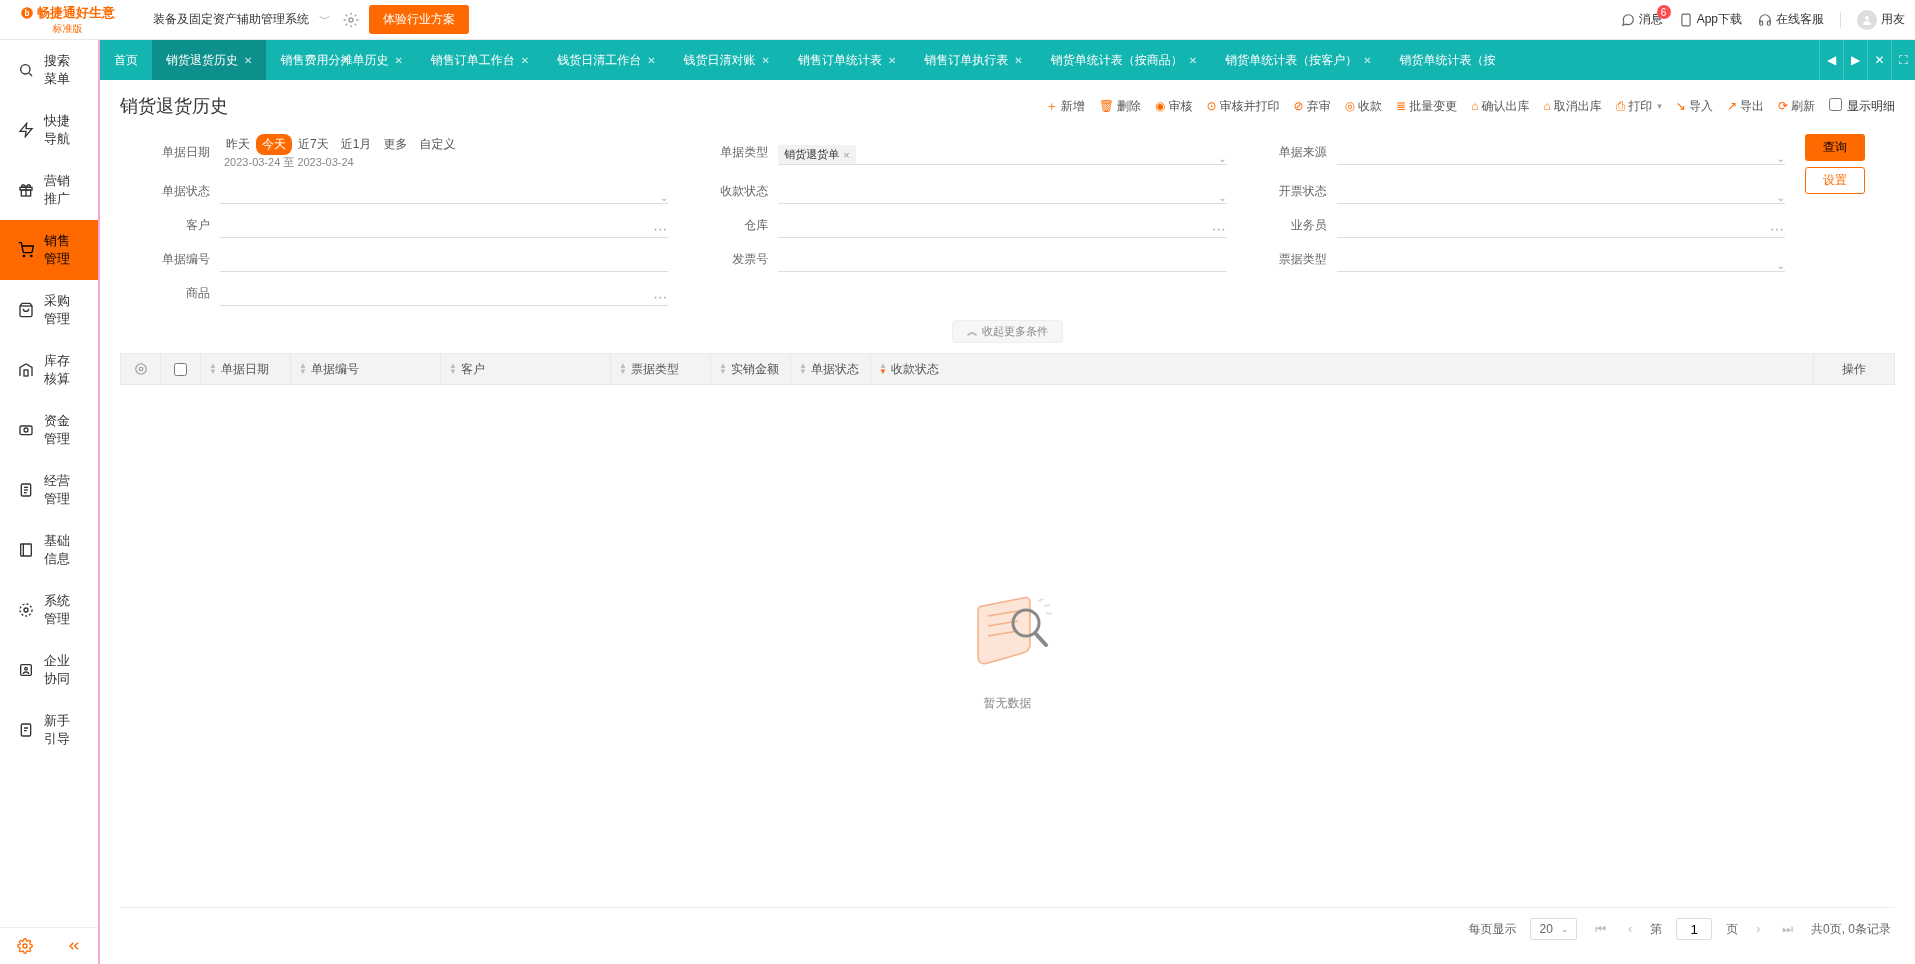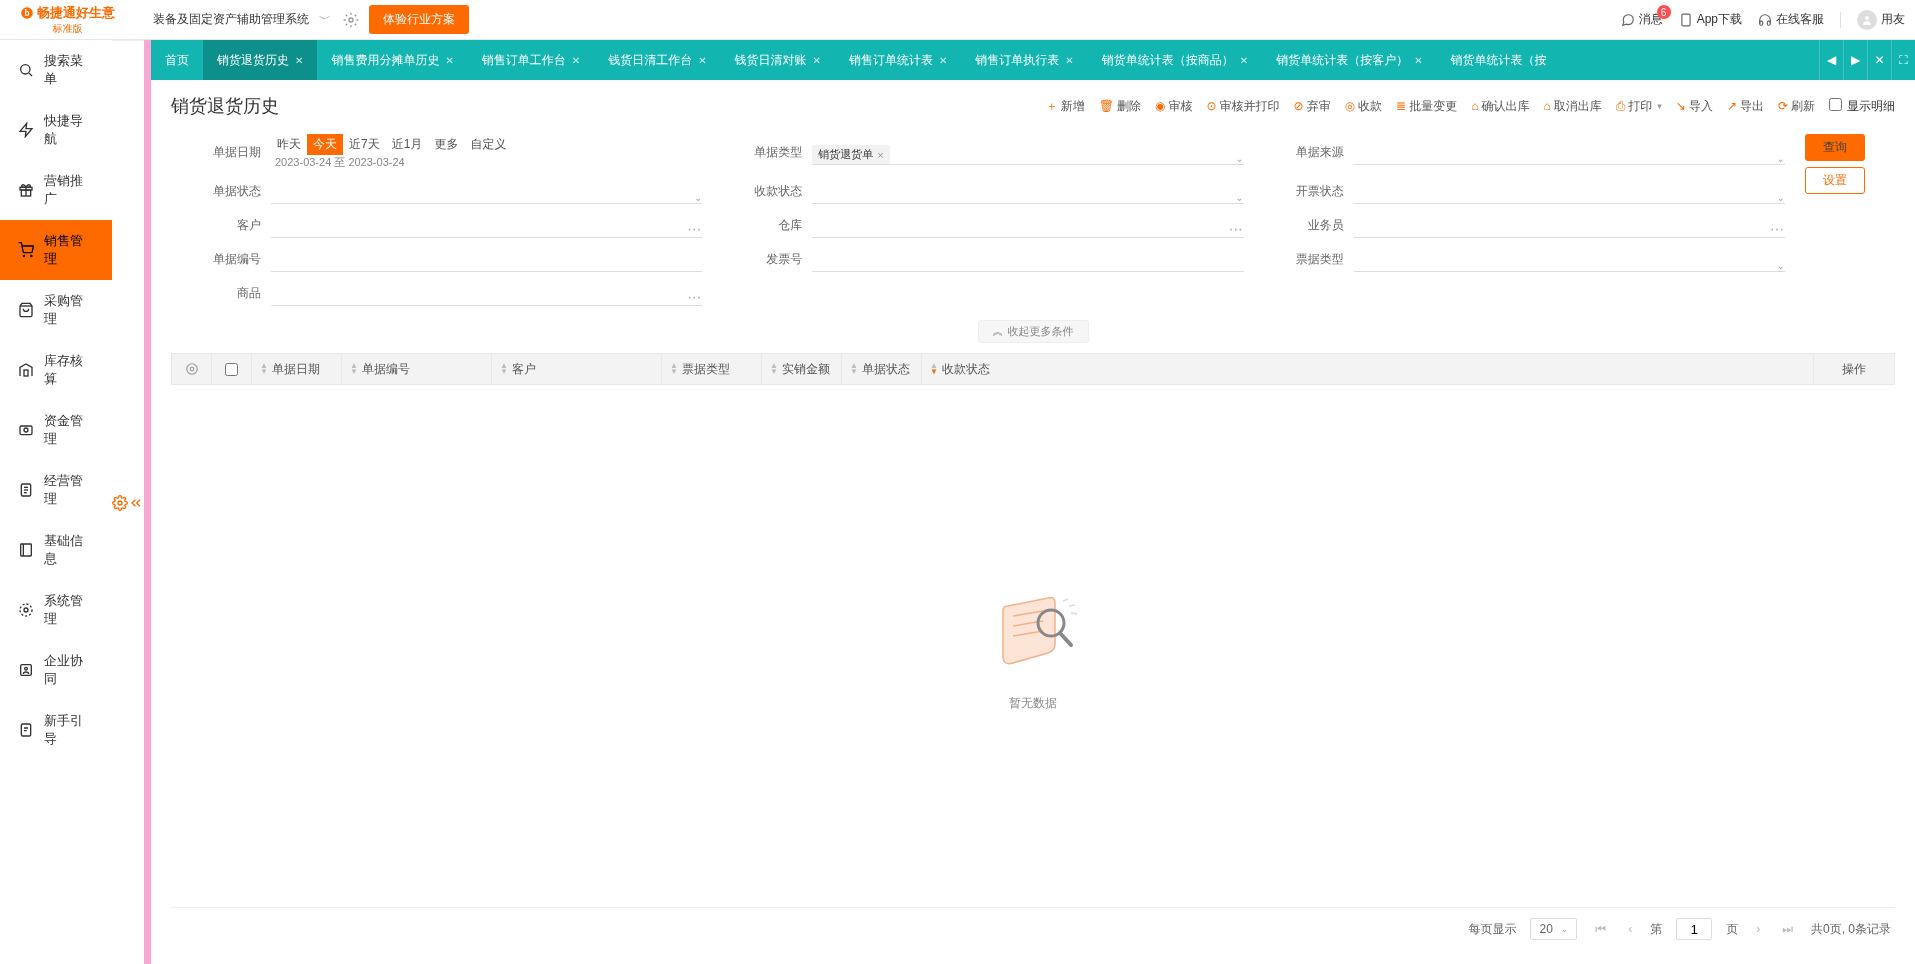--- a/index.html
+++ b/index.html
@@ -18,21 +18,21 @@
 .header-right { margin-left: auto; display: flex; align-items: center; gap: 16px; font-size: 12px; }
 .header-right-item { display: flex; align-items: center; gap: 4px; cursor: pointer; position: relative; }
 .badge { position: absolute; top: -6px; right: -8px; background: #ff4d4f; color: #fff; border-radius: 8px; min-width: 14px; height: 14px; font-size: 10px; display: flex; align-items: center; justify-content: center; padding: 0 3px; }
 .user-avatar { width: 20px; height: 20px; border-radius: 50%; background: #ddd; display: flex; align-items: center; justify-content: center; color: #fff; }
 .divider { width: 1px; height: 16px; background: #ddd; }
 
 
 .body-row { display: flex; flex: 1; }
 
 
-.sidebar { width: 151px; border-right: 7px solid #f9a8d4; display: flex; flex-direction: row; }
+.sidebar { width: 100px; border-right: 2px solid #f9a8d4; display: flex; flex-direction: column; }
 .sidebar-items { flex: 1; }
 .sidebar-item { display: flex; align-items: center; gap: 10px; padding: 12px 18px; font-size: 13px; cursor: pointer; color: #333; }
 .sidebar-item.active { background: #ff6a00; color: #000000; }
 .sidebar-item .icon { width: 16px; display: flex; justify-content: center; }
 .sidebar-footer { display: flex; align-items: center; justify-content: space-around; padding: 10px 0; border-top: 1px solid #eee; color: #ff6a00; }
 .sidebar-footer span { cursor: pointer; }
 
 
 .main { flex: 1; display: flex; flex-direction: column; background: #f7f7f7; }
 
@@ -62,24 +62,24 @@
 .filter-cols { flex: 1; display: grid; grid-template-columns: 1fr 1fr 1fr; gap: 8px 40px; }
 .filter-field { display: flex; align-items: center; gap: 10px; }
 .filter-label { width: 60px; text-align: right; color: #666; font-size: 12px; }
 .filter-input-wrap { flex: 1; border-bottom: 1px solid #ddd; height: 26px; display: flex; align-items: flex-end; position: relative; }
 .filter-input-wrap .more-icon { margin-left: auto; color: #aaa; font-size: 14px; letter-spacing: 1px; }
 .filter-input-wrap .chev { margin-left: auto; color: #aaa; font-size: 10px; }
 .tag-chip { background: #f2f2f2; border-radius: 2px; padding: 2px 6px; font-size: 11px; display: flex; align-items: center; gap: 4px; }
 .tag-chip .x { color: #999; cursor: pointer; }
 .date-quick { display: flex; align-items: center; font-size: 12px; flex-wrap: wrap; }
 .date-quick span { cursor: pointer; padding: 2px 6px; color: #555; }
-.date-quick span.active { background: #ff6a00; color: #fff; border-radius: 0; }
+.date-quick span.active { background: #ff6a00; color: #fff; border-radius: 8px; }
 .date-range { color: #888; font-size: 11px; padding-left: 4px; }
 .filter-actions { display: flex; flex-direction: column; gap: 6px; width: 60px; }
-.btn-query { background: #ff6a00; color: #404040; border: none; padding: 5px 0; border-radius: 3px; cursor: pointer; font-size: 12px; }
+.btn-query { background: #ff6a00; color: #000000; border: none; padding: 5px 0; border-radius: 3px; cursor: pointer; font-size: 12px; }
 .btn-set { background: #fff; color: #ff6a00; border: 1px solid #ff6a00; padding: 4px 0; border-radius: 3px; cursor: pointer; font-size: 12px; }
 
 .collapse-bar { display: flex; justify-content: center; margin: 6px 0 10px; }
 .collapse-btn { background: #f6f6f6; border: 1px solid #eee; border-radius: 3px; padding: 3px 14px; font-size: 11px; color: #888; cursor: pointer; display: flex; align-items: center; gap: 4px; }
 
 
 .table-head { display: flex; background: #f3f3f3; border: 1px solid #e8e8e8; height: 32px; align-items: stretch; }
 .th { display: flex; align-items: center; padding: 0 8px; border-right: 1px solid #e8e8e8; font-size: 12px; color: #555; gap: 4px; position: relative; }
 .th:last-child { border-right: none; }
 .th .sort { font-size: 8px; color: #bbb; line-height: 6px; display: flex; flex-direction: column; }

